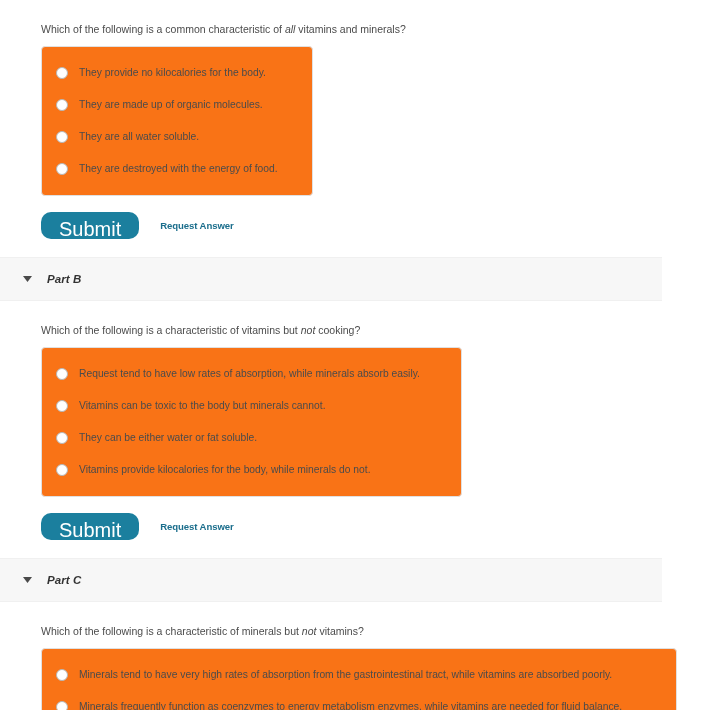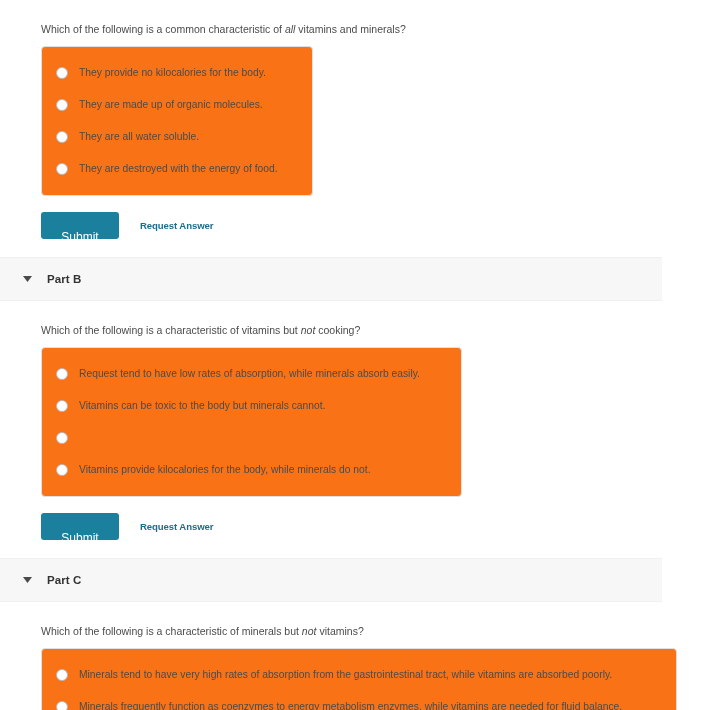--- a/index.html
+++ b/index.html
@@ -28,20 +28,21 @@
   }
 
   .part-header {
     background: #f7f7f7;
     height: 42px;
     display: flex;
     align-items: center;
     padding-left: 21px;
     border-top: 1px solid #f0f0f0;
     border-bottom: 1px solid #f0f0f0;
+    font-style: italic;
   }
   .part-caret {
     width: 12px;
     height: 12px;
     margin-right: 14px;
     display: inline-flex;
     align-items: center;
     justify-content: center;
     color: #4a4a4a;
   }
@@ -103,24 +104,24 @@
   .actions {
     display: flex;
     align-items: center;
     padding-top: 16px;
     padding-bottom: 18px;
   }
   .submit-btn {
     background: #1b7f9e;
     color: #ffffff;
     border: none;
-    border-radius: 3px;
+    border-radius: 10px;
     font-family: "Liberation Sans", sans-serif;
-    font-size: 12px;
-    padding: 12px 18px;
+    font-size: 20px;
+    padding: 4px 18px;
     height: 27px;
     line-height: 27px;
     cursor: pointer;
     min-width: 78px;
     text-align: center;
   }
   .request-answer {
     margin-left: 21px;
     font-size: 9.6px;
     font-weight: bold;
@@ -189,20 +190,21 @@
         <div class="option-row">
           <span class="radio"></span>
           <span class="option-label">Request tend to have low rates of absorption, while minerals absorb easily.</span>
         </div>
         <div class="option-row">
           <span class="radio"></span>
           <span class="option-label">Vitamins can be toxic to the body but minerals cannot.</span>
         </div>
         <div class="option-row">
           <span class="radio"></span>
+          <span class="option-label">They can be either water or fat soluble.</span>
         </div>
         <div class="option-row">
           <span class="radio"></span>
           <span class="option-label">Vitamins provide kilocalories for the body, while minerals do not.</span>
         </div>
       </div>
 
       <div class="actions">
         <button class="submit-btn">Submit</button>
         <a class="request-answer">Request Answer</a>

